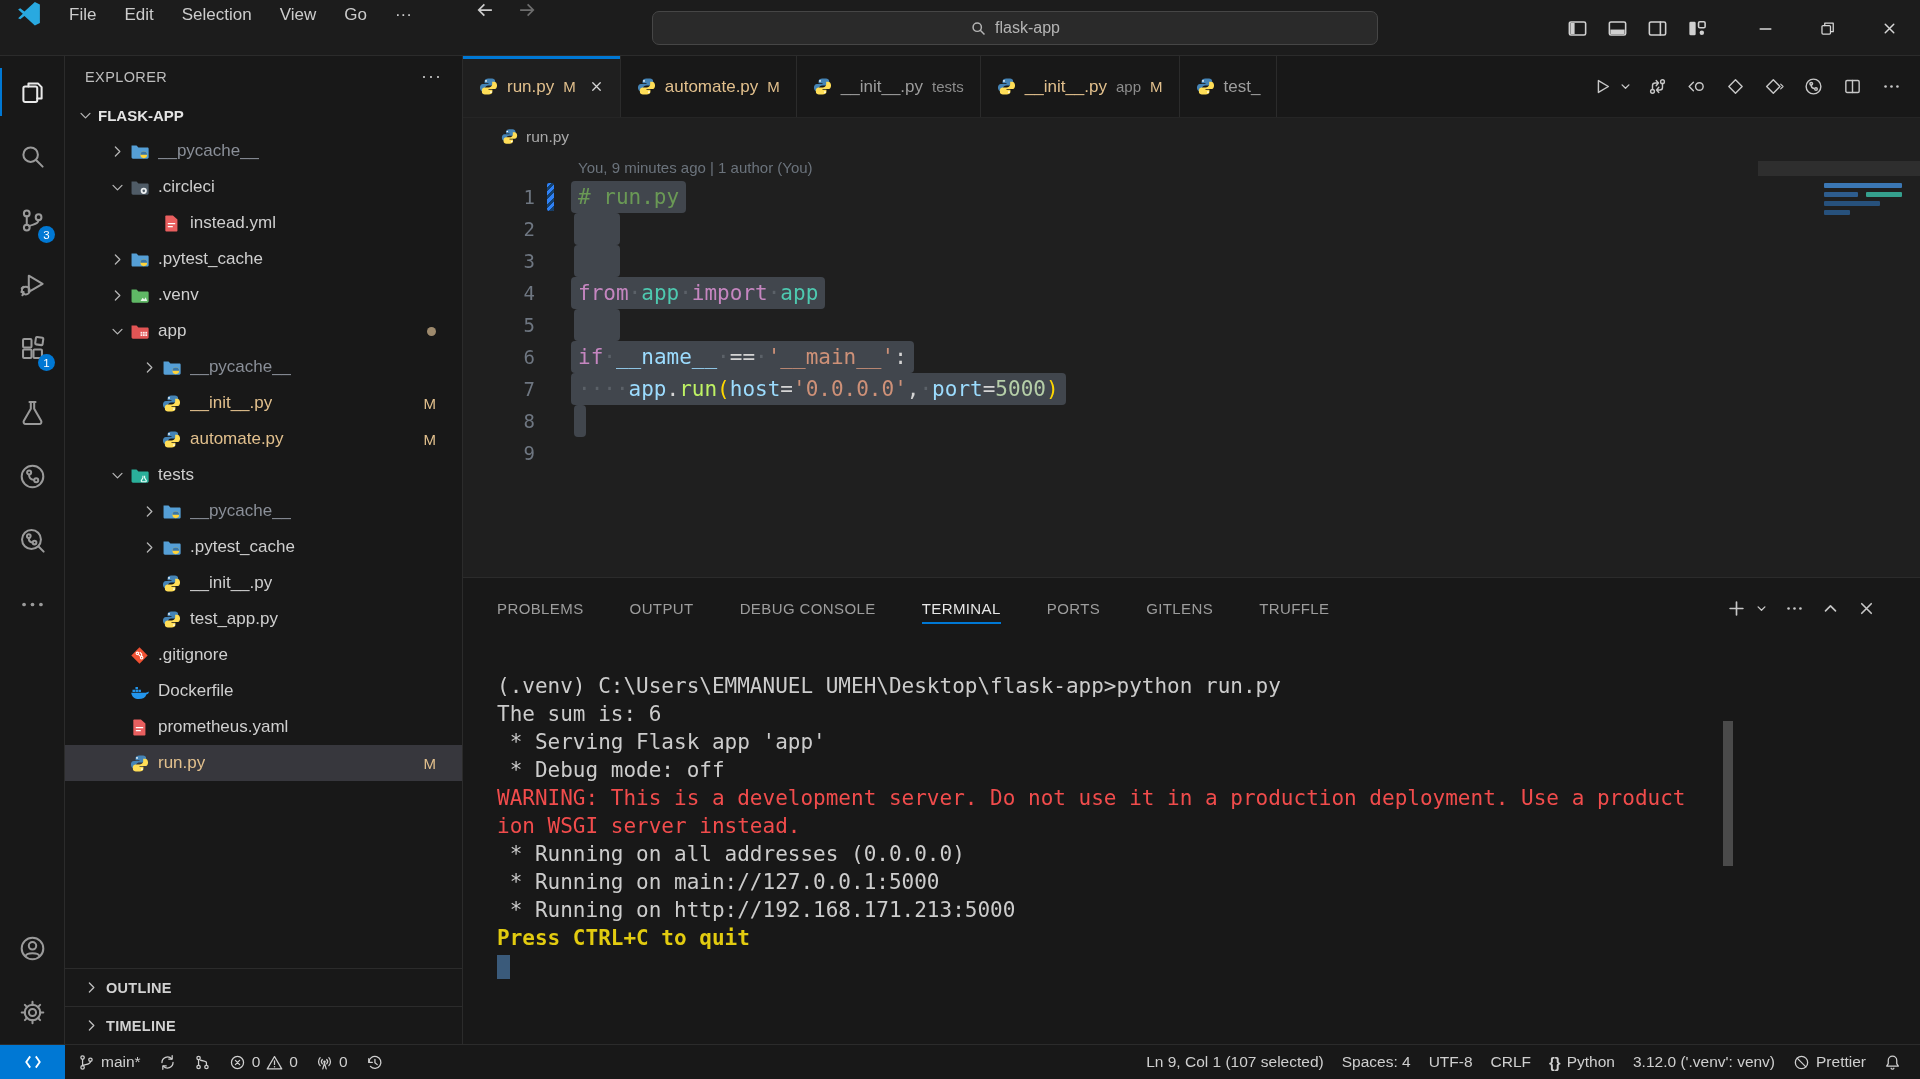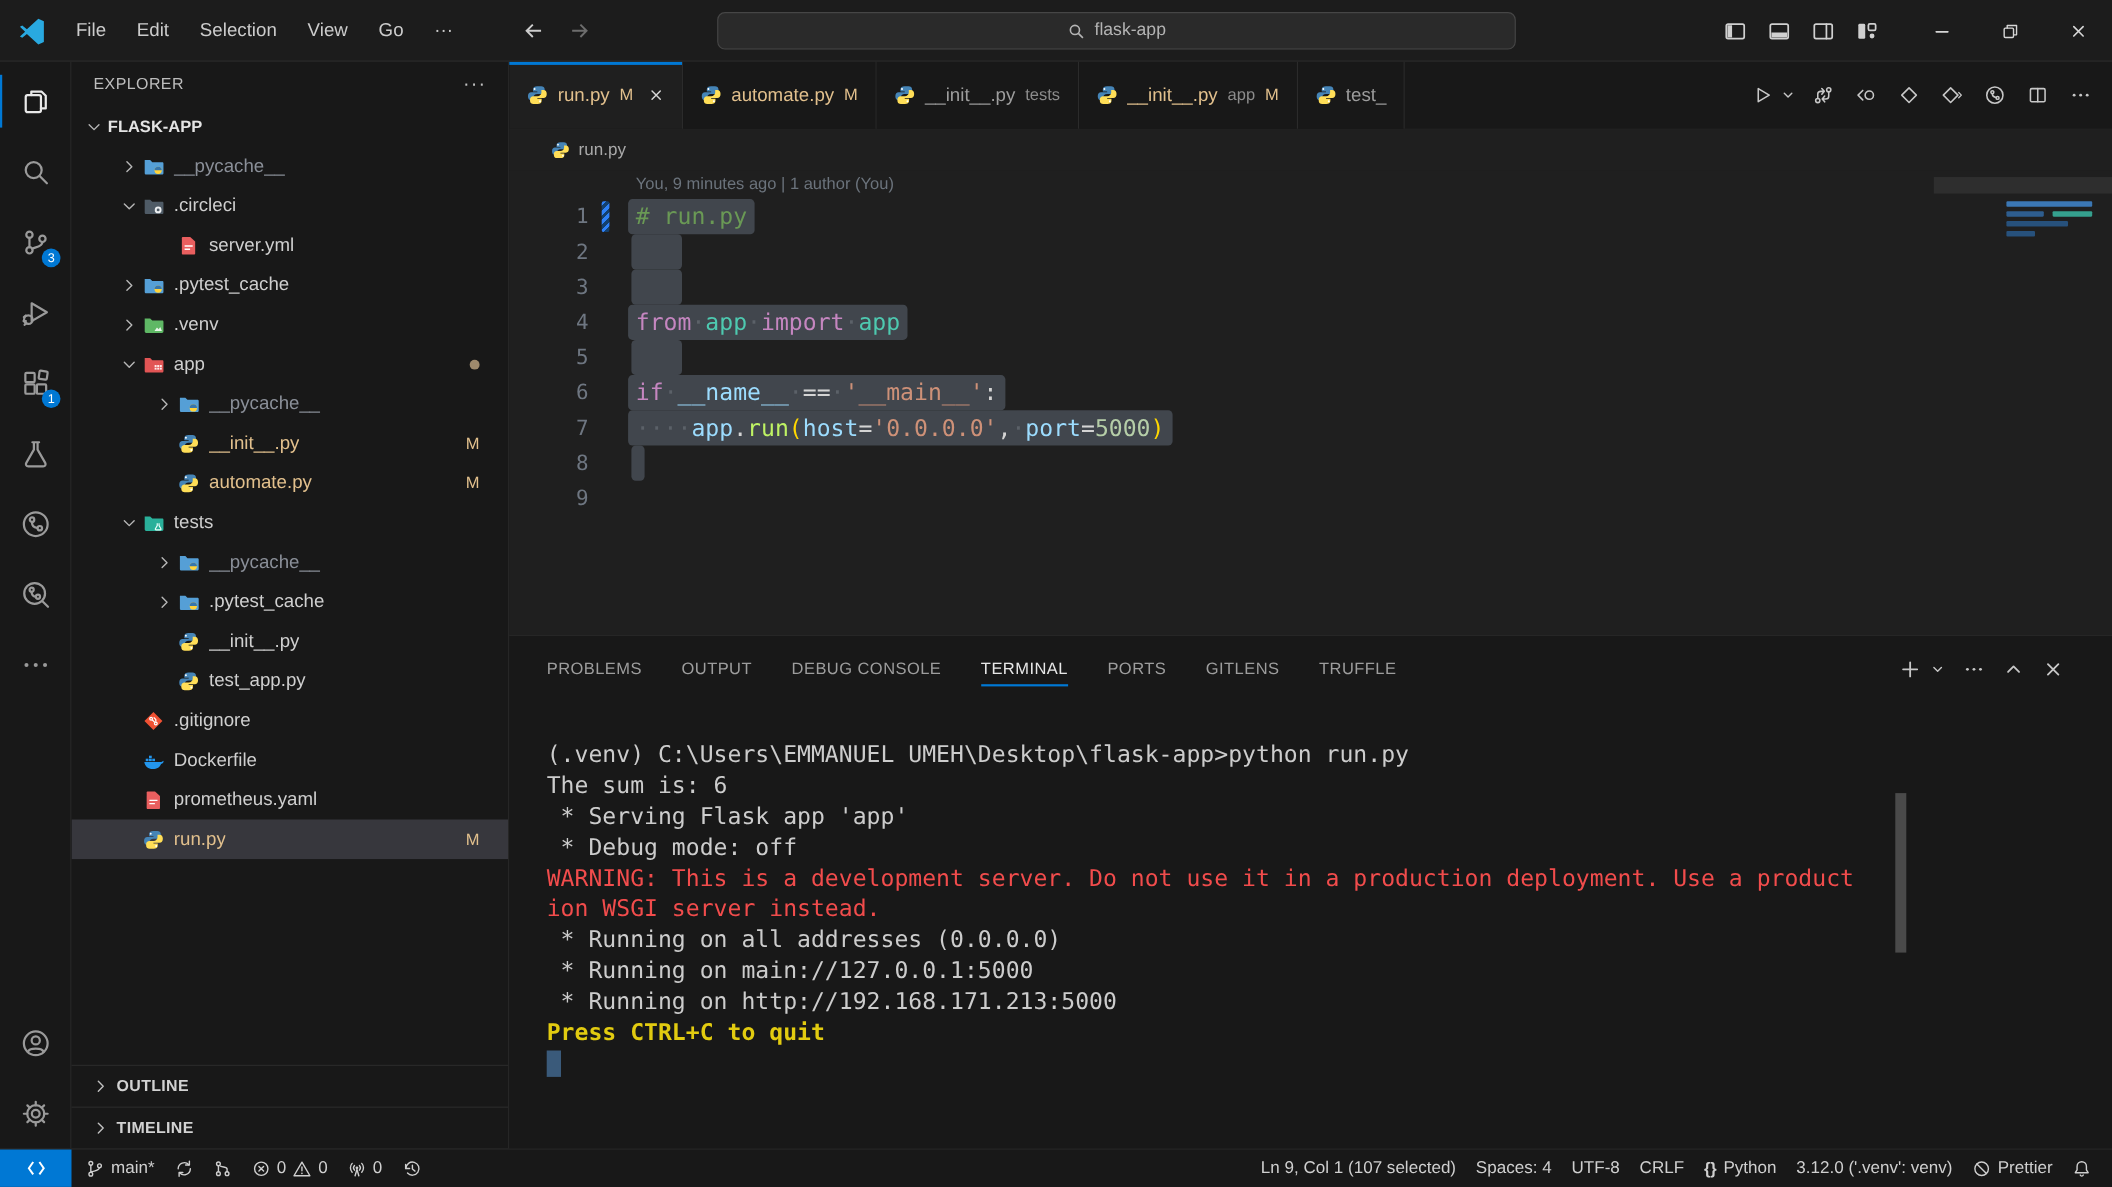--- a/index.html
+++ b/index.html
@@ -4,21 +4,21 @@
 <style>
   *{margin:0;padding:0;box-sizing:border-box}
   html,body{width:1920px;height:1079px;overflow:hidden;background:#1f1f1f;
     font-family:"Liberation Sans",sans-serif;color:#ccc;-webkit-font-smoothing:antialiased}
   .app{position:relative;width:1920px;height:1079px;display:flex;flex-direction:column}
   .icon{display:inline-flex;align-items:center;justify-content:center;width:16px;height:16px;flex:none}
   .icon svg{width:100%;height:100%;display:block}
 
   
   .titlebar{height:56px;flex:none;background:#1c1c1c;border-bottom:1px solid #2b2b2b;
-    display:flex;align-items:center;position:relative;z-index:5}
+    display:flex;align-items:flex-start;position:relative;z-index:5}
   .vslogo{width:26px;height:26px;margin:0 14px 0 16px}
   .menus{display:flex;gap:2px;font-size:17px;color:#ccc}
   .menu-item{padding:5px 13px;border-radius:6px;cursor:default}
   .navarrows{display:flex;gap:22px;margin-left:50px}
   .navarrows .icon{width:20px;height:20px}
   .fwd{color:#6d6d6d}
   .searchbox{position:absolute;left:652px;top:11px;width:726px;height:34px;background:#2a2a2a;
     border:1px solid #464646;border-radius:7px;display:flex;align-items:center;justify-content:center;
     gap:8px;color:#b4b4b4;font-size:16px}
   .searchbox .icon{width:17px;height:17px}
@@ -99,21 +99,21 @@
   .selbox{background:#41464d;border-radius:4px;margin-left:-4px}
   .tok-comment{color:#6a9955}.tok-kw{color:#c586c0}.tok-type{color:#4ec9b0}.tok-var{color:#9cdcfe}
   .tok-str{color:#ce9178}.tok-num{color:#b5cea8}.tok-fn{color:#bef264}.tok-plain{color:#d4d4d4}
   .tok-bracket{color:#ffd700}.tok-ws{color:#5b6168}
   .minimap{position:absolute;top:4px;right:0;width:162px;height:200px}
   .mm-slider{position:absolute;top:2px;left:0;right:0;height:15px;background:rgba(255,255,255,.07)}
   .mm-mark{position:absolute;height:5px;border-radius:1px}
 
   
   .panel{flex:1;border-top:1px solid #2b2b2b;background:#181818;position:relative;min-height:0}
-  .panel-tabs{height:60px;display:flex;align-items:center;padding-left:34px;gap:36px}
+  .panel-tabs{height:60px;display:flex;align-items:center;padding-left:34px;gap:46px}
   .ptab{font-size:15px;letter-spacing:.4px;color:#9d9d9d;position:relative;height:100%;
     display:flex;align-items:center}
   .ptab.active{color:#e7e7e7}
   .ptab.active::after{content:"";position:absolute;left:0;right:0;bottom:14px;height:2.5px;background:#0078d4}
   .panel-actions{margin-left:auto;display:flex;align-items:center;gap:17px;padding-right:44px}
   .panel-actions .abtn{color:#c7c7c7;display:flex;align-items:center}
   .panel-actions .abtn .icon{width:19px;height:19px}
   .panel-actions .abtn.small .icon{width:13px;height:13px;margin-left:-8px}
   .term{position:absolute;left:0;right:197px;top:60px;bottom:0;padding:34px 0 0 34px;
     font-family:"DejaVu Sans Mono",monospace;font-size:21px;line-height:28px;color:#ccc;overflow:hidden}
@@ -388,21 +388,21 @@
           <div class="trow" style="padding-left:76px">
             <span class="icon chev ph"></span>
             <span class="icon ficon">
               <svg viewBox="0 0 16 16">
                 <path fill="#e95f5f" d="M3.6 1.3h5.6L13 4.7v9.2c0 .5-.4.8-.8.8H3.6c-.5 0-.8-.4-.8-.8V2.1c0-.5.4-.8.8-.8z"></path>
                 <g stroke="#fff" stroke-width="1.1" fill="none">
                   <path d="M4.9 8.1h6.2M4.9 10.6h4.2"></path>
                 </g>
               </svg>
             </span>
-            <span class="label">server.yml</span>
+            <span class="label">instead.yml</span>
           </div>
           <div class="trow" style="padding-left:44px">
             <span class="icon chev">
               <svg viewBox="0 0 16 16" fill="none" stroke="currentColor" stroke-width="1.2" stroke-linecap="round" stroke-linejoin="round">
                 <path d="M6 3.8 10.2 8 6 12.2"></path>
               </svg>
             </span>
             <span class="icon ficon">
               <svg viewBox="0 0 16 16">
                 <path fill="#559fd6" d="M1.3 3h4.2l1.6 1.6h7.6c.6 0 1 .4 1 1v7.2c0 .7-.5 1.2-1.2 1.2H2.5c-.7 0-1.2-.5-1.2-1.2z"></path>

